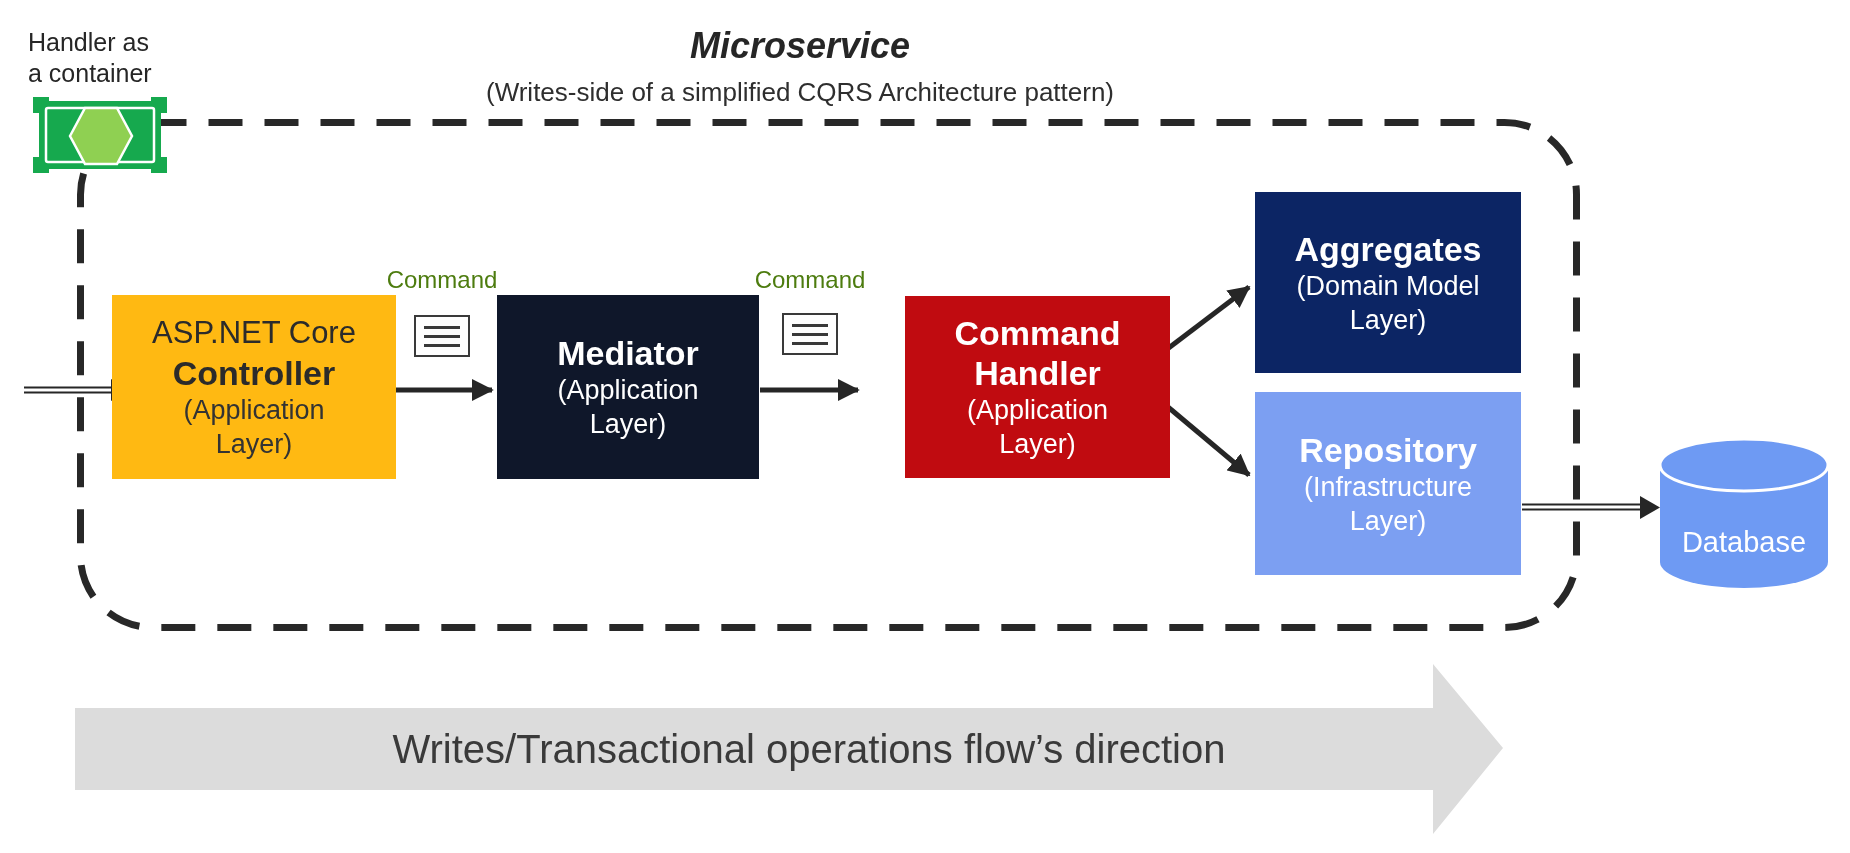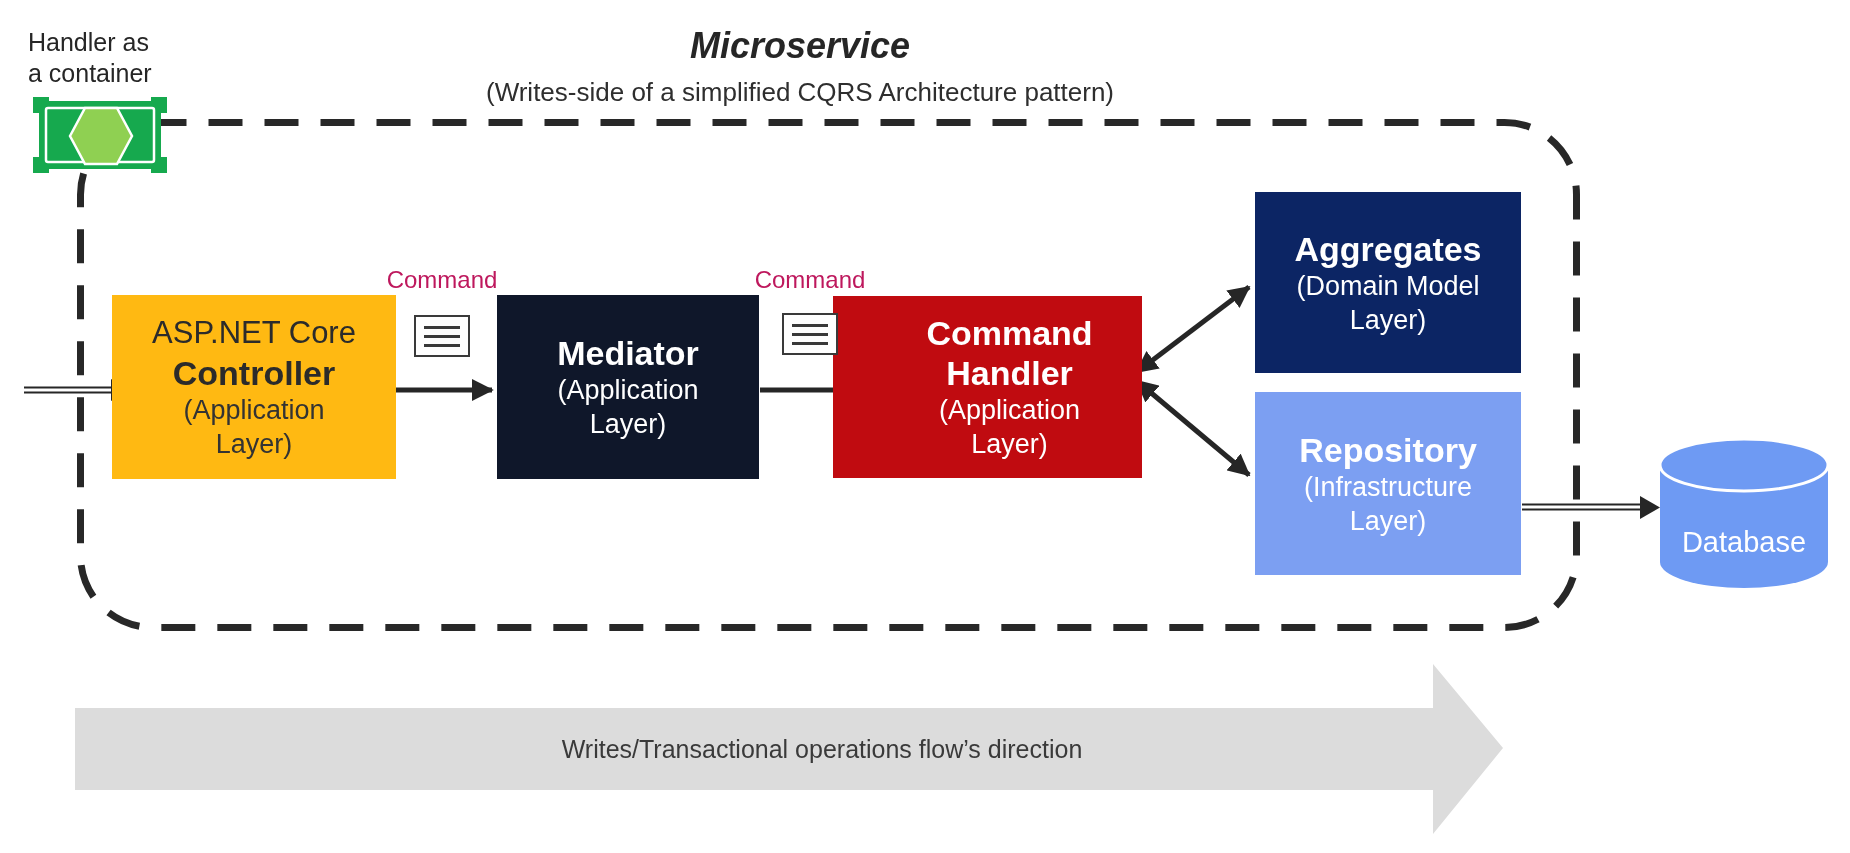--- a/index.html
+++ b/index.html
@@ -25,45 +25,45 @@
     position:absolute; z-index:2; display:flex; flex-direction:column;
     align-items:center; justify-content:center; text-align:center; color:#ffffff;
   }
   .node .name  { font-size:34px; font-weight:bold; line-height:40px; }
   .node .layer { font-size:27px; line-height:34px; max-width:200px; }
 
   #controller { left:112px; top:295px; width:284px; height:184px; color:#2b2b2b; }
   #controller .prefix { font-size:31px; line-height:40px; }
   #controller .layer  { color:#333333; }
   #mediator        { left:497px;  top:295px; width:262px; height:184px; }
-  #command-handler { left:833px;  top:296px; width:265px; height:182px;padding-left:44px; }
+  #command-handler { left:905px;  top:296px; width:265px; height:182px; }
   #command-handler .name { max-width:230px; }
   #aggregates      { left:1255px; top:192px; width:266px; height:181px; }
   #repository      { left:1255px; top:392px; width:266px; height:183px; }
 
   .cmd-label {
     position:absolute; top:266px; width:130px; z-index:2;
-    text-align:center; font-size:24px; color:#be185d;
+    text-align:center; font-size:24px; color:#4d7c0f;
   }
   #cmd-label-1 { left:377px; }
   #cmd-label-2 { left:745px; }
 
   .cmd-icon {
     position:absolute; width:52px; height:38px; z-index:2;
     background:#ffffff; border:2px solid #3a3a3a;
     display:flex; flex-direction:column; justify-content:center; gap:6px;
   }
   #cmd-icon-1 { left:414px; top:315px; }
   #cmd-icon-2 { left:782px; top:313px; }
   .cmd-icon i { display:block; width:68%; height:3px; background:#3a3a3a; margin:0 auto; }
 
   .flow-text {
-    position:absolute; left:88px; top:708px; width:1358px; height:82px; z-index:2;
+    position:absolute; left:75px; top:708px; width:1358px; height:82px; z-index:2;
     display:flex; align-items:center; justify-content:center; padding-left:55px;
-    font-size:25px; color:#3a3a3a;
+    font-size:40px; color:#3a3a3a;
   }
 </style>
 </head>
 <body>
 
 <div class="stage">
 
   <svg class="overlay" width="1850" height="853" viewBox="0 0 1850 853">
     <defs>
       <marker id="ah" viewBox="0 0 12 12" refX="11" refY="6" markerWidth="4.4" markerHeight="4.4" orient="auto-start-reverse">

